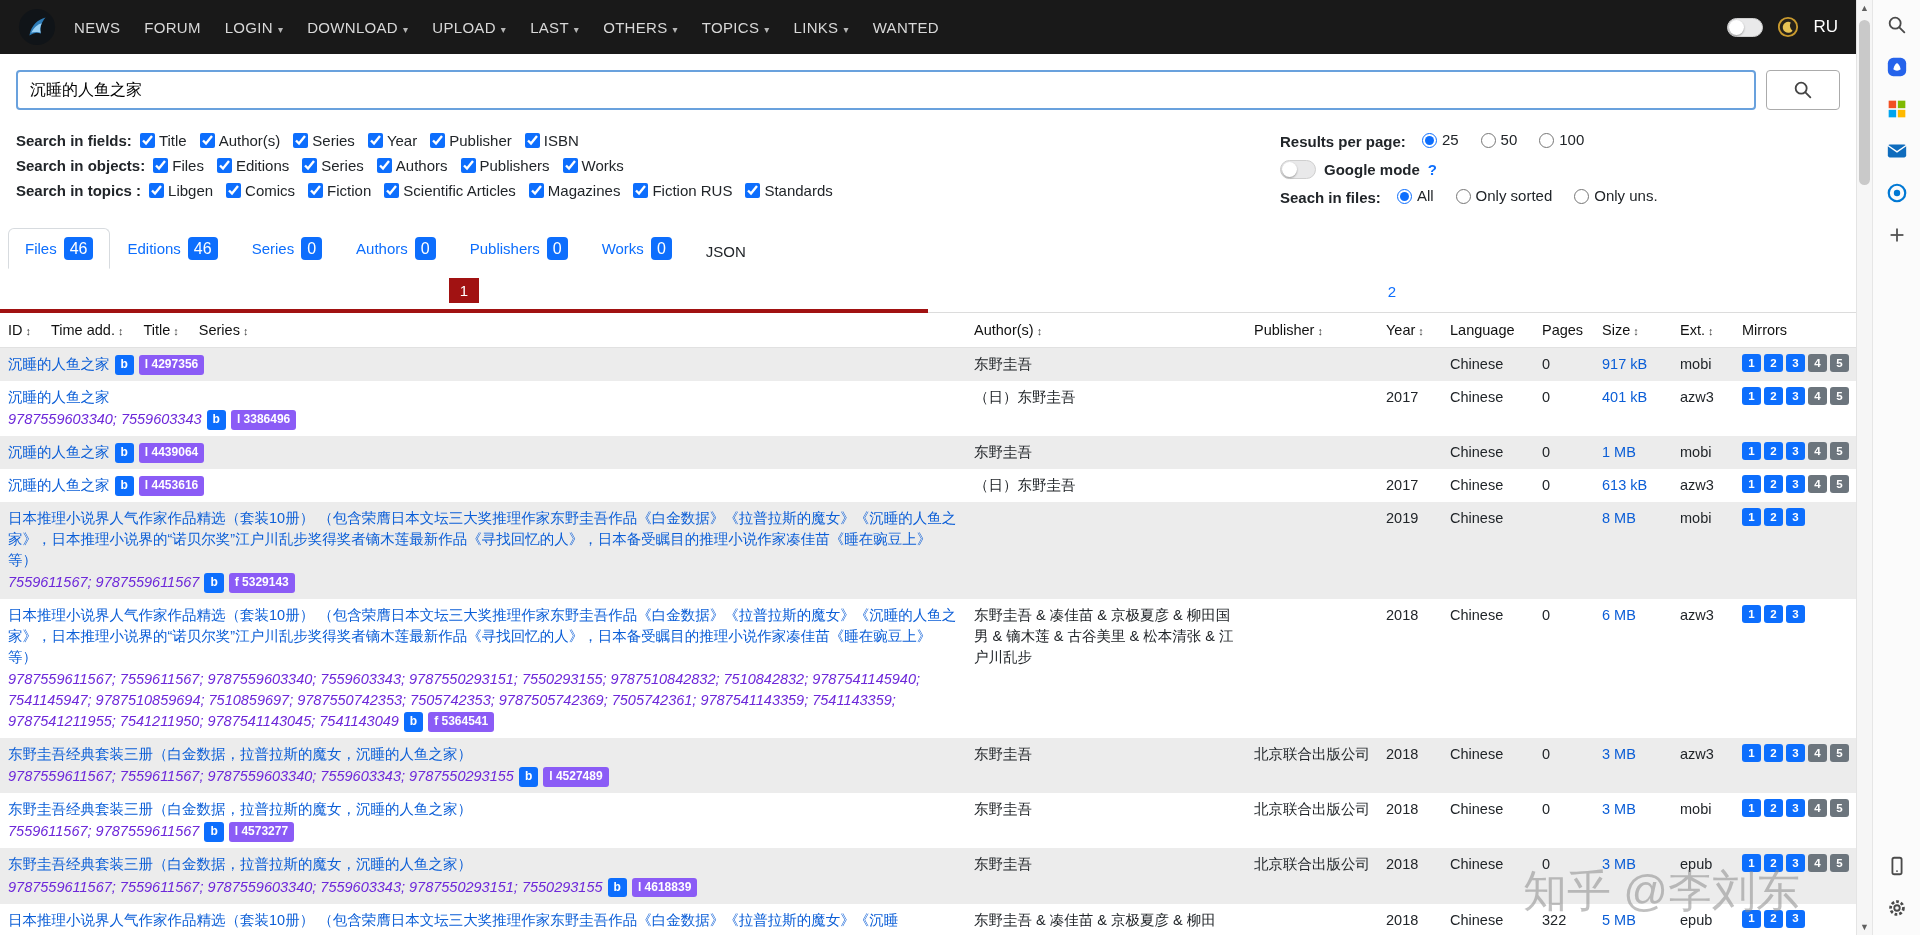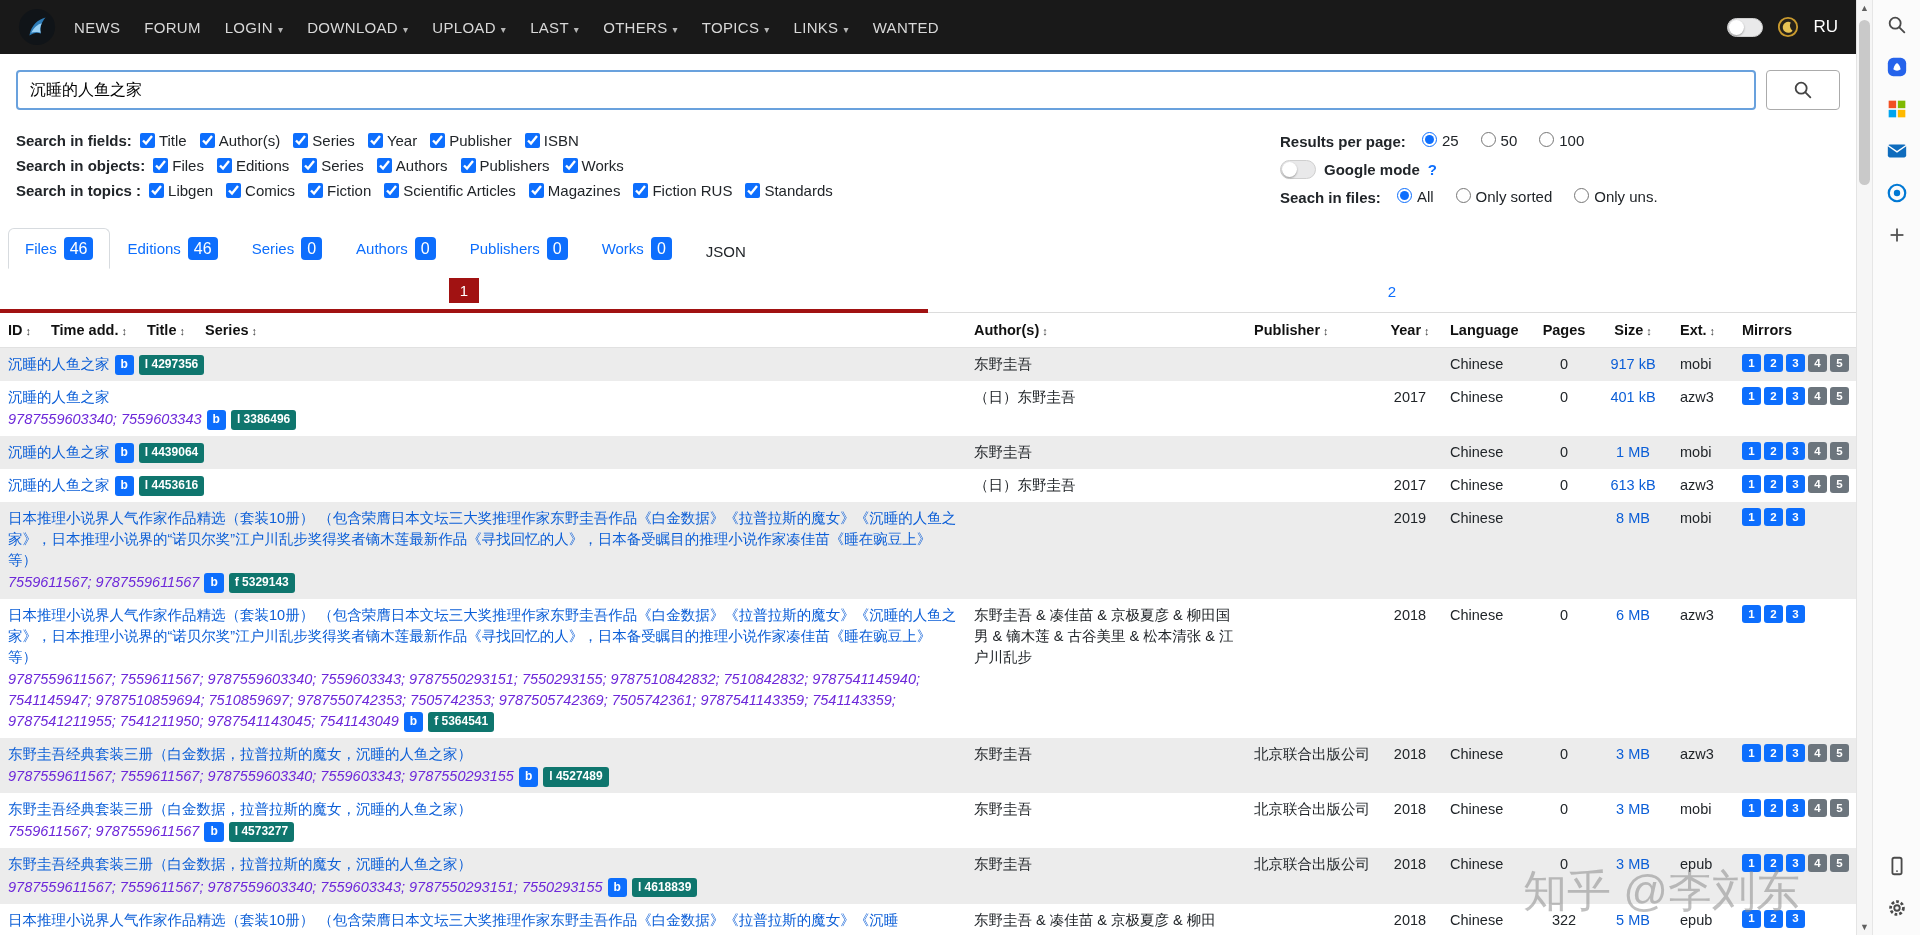--- a/index.html
+++ b/index.html
@@ -26,21 +26,21 @@
   
   .options{display:flex;padding:8px 16px 2px}
   .opt-left{flex:1}
   .opt-row{margin:8px 0;font-size:15px;display:flex;align-items:center;flex-wrap:wrap}
   .opt-label{font-weight:bold;margin-right:8px}
   .chk{display:inline-flex;align-items:center;margin-right:13px;gap:4px;cursor:pointer}
   input[type=checkbox],input[type=radio]{accent-color:#0d6efd;width:15px;height:15px;cursor:pointer}
   .opt-right{width:560px;font-size:15px}
   .r-row{margin:6px 0;display:flex;align-items:center;min-height:22px}
   .r-label{font-weight:bold;margin-right:16px}
-  .radio-group{display:inline-flex;align-items:flex-start;gap:5px;margin-right:22px;cursor:pointer}
+  .radio-group{display:inline-flex;align-items:flex-end;gap:5px;margin-right:22px;cursor:pointer}
   .toggle-group{display:inline-flex;align-items:center;margin-right:34px}
   .toggle-label{font-weight:bold;margin-left:8px}
   .help-link{color:#0d6efd;font-weight:bold;margin-left:8px;text-decoration:none;cursor:pointer}
 
   
   .tabs{display:flex;align-items:flex-end;padding:12px 8px 0}
   .tab{padding:8px 16px;font-size:15px;color:#0d6efd;cursor:pointer;display:flex;gap:7px;align-items:center;border:1px solid transparent}
   .tab.active{border:1px solid #d7dbdf;border-bottom-color:#fff;border-radius:6px 6px 0 0;background:#fff}
   .tab.plain{color:#212529}
   .count-badge{background:#0d6efd;color:#fff;font-size:16px;padding:2px 6px;border-radius:4px;line-height:1.2}
@@ -48,32 +48,32 @@
   
   .pages{display:flex;height:42px;margin-top:2px}
   .page-half{width:50%;display:flex;align-items:center;justify-content:center}
   .page-half.left{border-bottom:4px solid #a11212}
   .page-half.right{border-bottom:1px solid #dcdcdc}
   .page-current{background:#a11212;color:#fff;padding:4px 11px;font-size:15px;cursor:pointer}
   .page-link{color:#0d6efd;font-size:15px;cursor:pointer;text-decoration:none}
 
   
   table{width:100%;border-collapse:collapse;table-layout:fixed;font-size:14.5px}
-  thead th{padding:9px 8px;text-align:left;font-weight:bold;color:#111;border-bottom:1px solid #e1e1e1;white-space:nowrap}
-  th.c,td.c{text-align:center}
+  thead th{padding:9px 8px;text-align:left;font-weight:normal;color:#111;border-bottom:1px solid #e1e1e1;white-space:nowrap}
+  th.c,td.c{text-align:left}
   .title-th .h-item{margin-right:20px;cursor:pointer}
   .sort{font-size:11px;color:#444;margin-left:3px;cursor:pointer}
   tbody tr:nth-child(odd){background:#ececec}
   tbody td{padding:6px 8px;vertical-align:top;line-height:1.45}
   .title-link{color:#0b5ed7;text-decoration:none;cursor:pointer}
   .isbn-line{margin-top:1px}
   .isbn{color:#6d28d9;font-style:italic}
   .badge{display:inline-block;color:#fff;font-size:12px;font-weight:bold;border-radius:3px;padding:1px 6px;margin-left:5px;vertical-align:1px;cursor:pointer}
   .badge.b{background:#0d6efd}
-  .badge.gray{background:#0f766e}
+  .badge.gray{background:#8b5cf6}
   .size-link{color:#0b5ed7;text-decoration:none;cursor:pointer}
   .mirrors{display:flex;gap:3px}
   .m-btn{width:19px;height:18px;border-radius:3px;color:#fff;font-size:11.5px;font-weight:bold;display:flex;align-items:center;justify-content:center;cursor:pointer;flex:none}
   .m-btn.blue{background:#0d6efd}
   .m-btn.gray{background:#6c757d}
 
   .watermark{position:absolute;right:56px;top:862px;font-size:44px;color:rgba(140,140,140,.55);pointer-events:none;white-space:nowrap;z-index:5}
 
   
   .scrollbar-col{width:16px;background:#f6f6f6;border-left:1px solid #e4e4e4;position:relative;flex:none}

